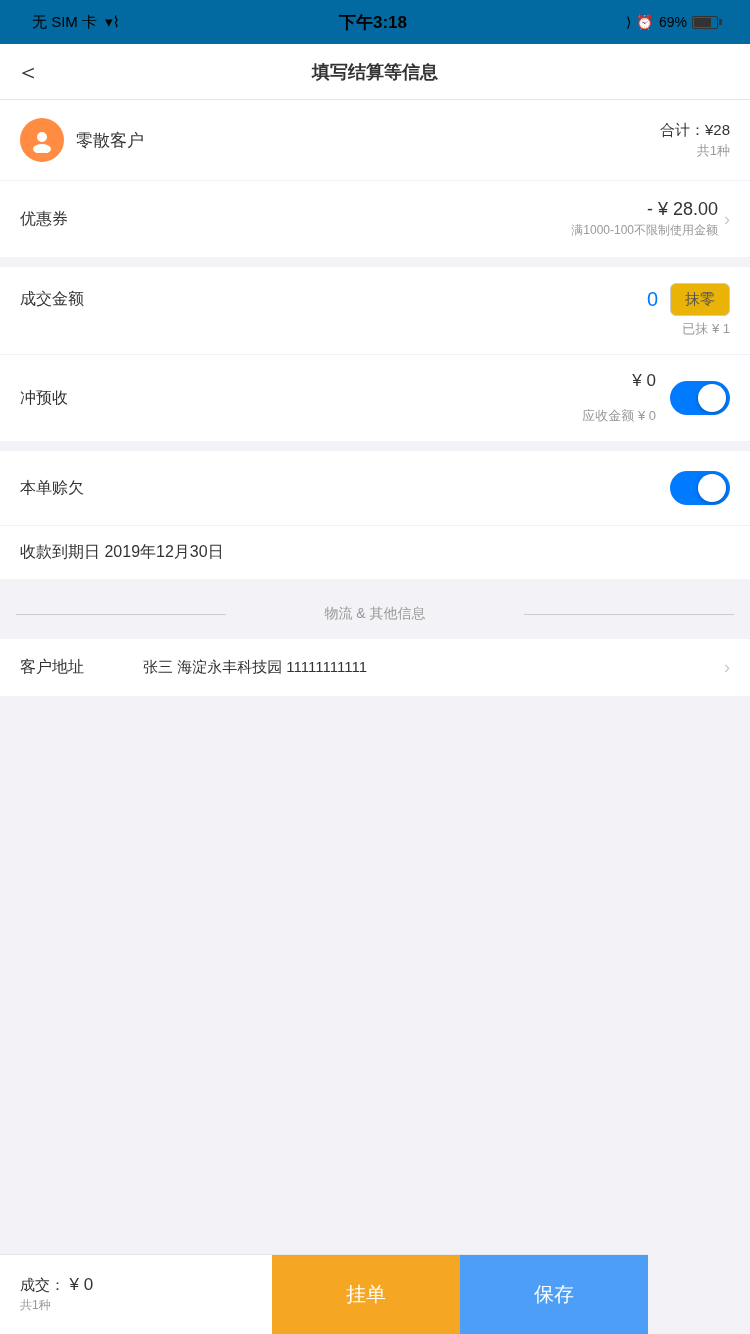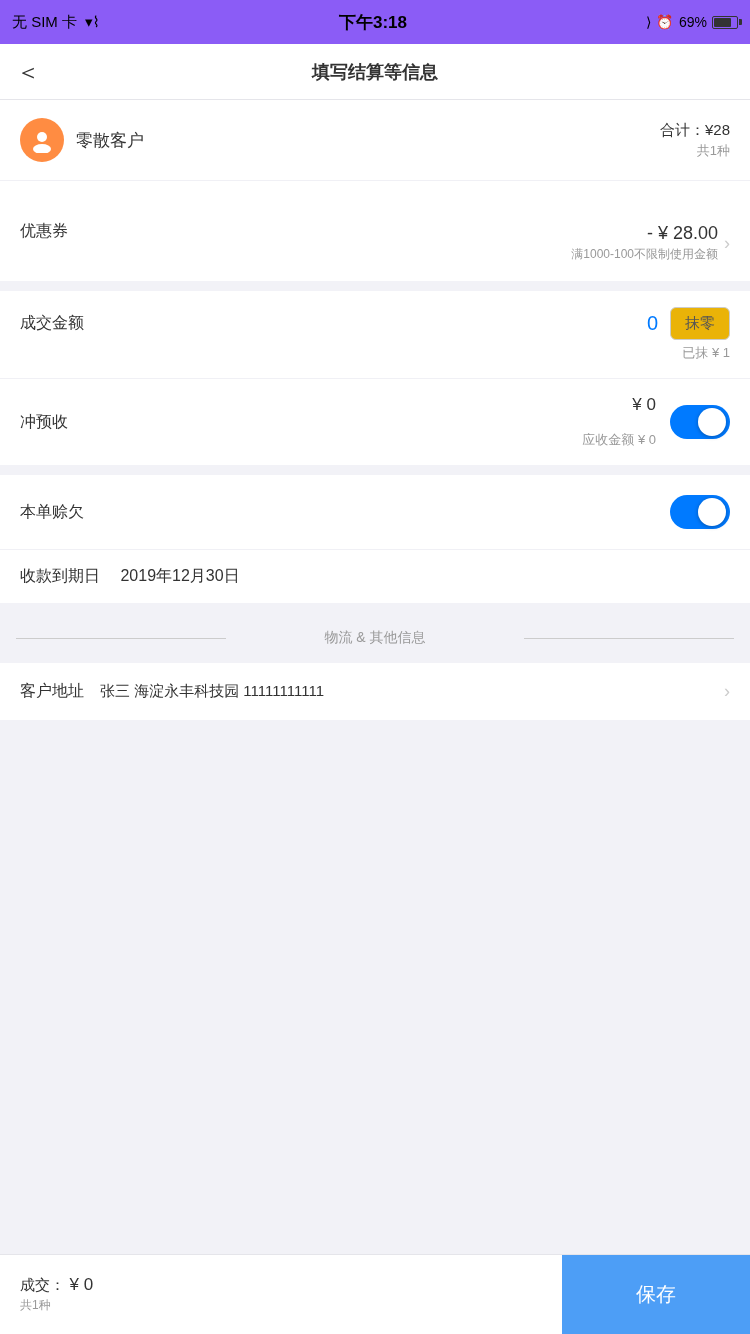--- a/index.html
+++ b/index.html
@@ -9,25 +9,25 @@
       background: #f2f2f7;
       width: 750px;
       min-height: 1334px;
       position: relative;
       overflow-x: hidden;
     }
 
     
     .status-bar {
       height: 44px;
-      background: #8b5cf6;
-      display: flex;
-      align-items: center;
-      justify-content: space-between;
-      padding: 0 12px;
+      background: #0369a1;
+      display: flex;
+      align-items: center;
+      justify-content: space-between;
+      padding: 0 32px;
       font-size: 15px;
       font-weight: 500;
       text-align: right;
     }
     .status-left { display: flex; align-items: center; gap: 8px; }
     .status-center { font-size: 17px; font-weight: 600; }
     .status-right { display: flex; align-items: center; gap: 5px; font-size: 14px; }
 
     
     .nav-bar {
@@ -106,21 +106,20 @@
       gap: 17px;
     }
     .coupon-label {
       font-size: 16px;
       color: #333;
     }
     .coupon-right {
       display: flex;
       align-items: center;
       gap: 6px;
-      margin-top: 24px;
     }
     .coupon-value-block {
       text-align: right;
     }
     .coupon-amount {
       font-size: 18px;
       color: #333;
       font-weight: 500;
     }
     .coupon-desc {
@@ -270,39 +269,40 @@
       background: #f2f2f7;
       padding: 0 10px;
     }
 
     
     .address-row {
       display: flex;
       align-items: center;
       justify-content: space-between;
       padding: 18px 20px;
+      gap: 43px;
     }
     .address-label {
       font-size: 16px;
       color: #333;
       min-width: 70px;
     }
     .address-value {
       font-size: 15px;
       color: #333;
       flex: 1;
       margin-left: 10px;
     }
 
     
     .footer {
       position: fixed;
       bottom: 0;
       left: 0;
-      width: 750px;
+      width: 648px;
       height: 80px;
       background: #fff;
       display: flex;
       align-items: center;
       border-top: 1px solid #e5e5ea;
     }
     .footer-info {
       flex: 1;
       padding: 0 20px;
     }
@@ -459,21 +459,21 @@
 <div class="section">
   <div class="credit-row">
     <span class="credit-label">本单赊欠</span>
     <div class="toggle">
       <div class="toggle-knob"></div>
     </div>
   </div>
 
   <div class="due-row">
     <span>收款到期日</span>
-    <span style="margin-left: 16px;">2019年12月30日</span>
+    <span style="">2019年12月30日</span>
   </div>
 </div>
 
 <div class="logistics-divider">
   <span class="logistics-text">物流 &amp; 其他信息</span>
 </div>
 
 <div class="section">
   <div class="address-row">
     <span class="address-label">客户地址</span>
@@ -485,16 +485,19 @@
 <div class="bottom-spacer"></div>
 
 <div class="footer">
   <div class="footer-info">
     <div>
       <span class="footer-deal">成交：</span>
       <span class="footer-deal-amount">¥ 0</span>
     </div>
     <div class="footer-count">共1种</div>
   </div>
+  <div class="footer-btn-pending">
+    <span>挂单</span>
+  </div>
   <div class="footer-btn-save">
     <span>保存</span>
   </div>
 </div>
 
 </body></html>

